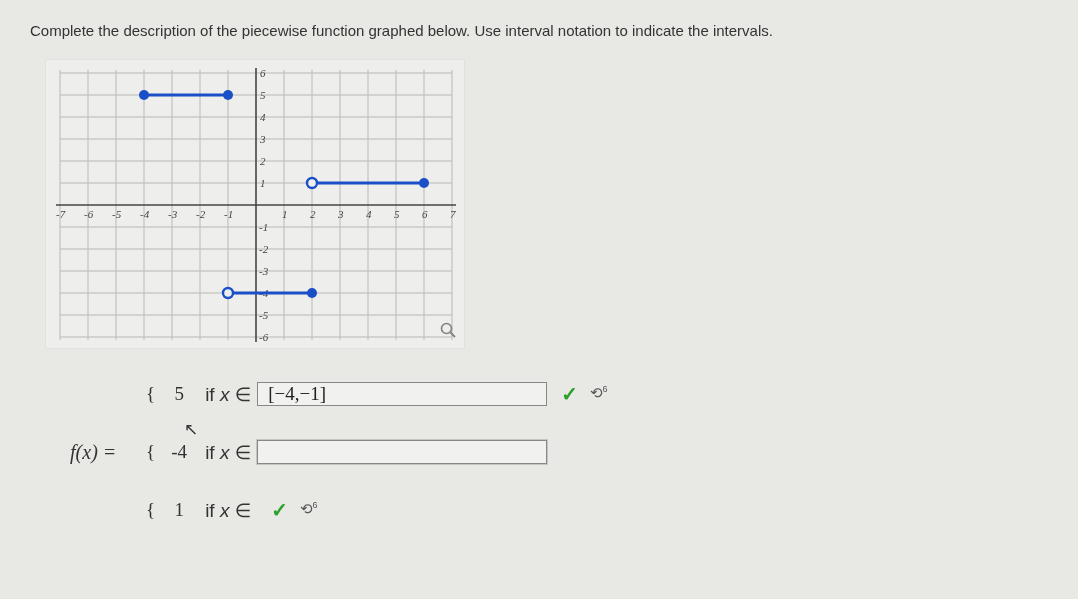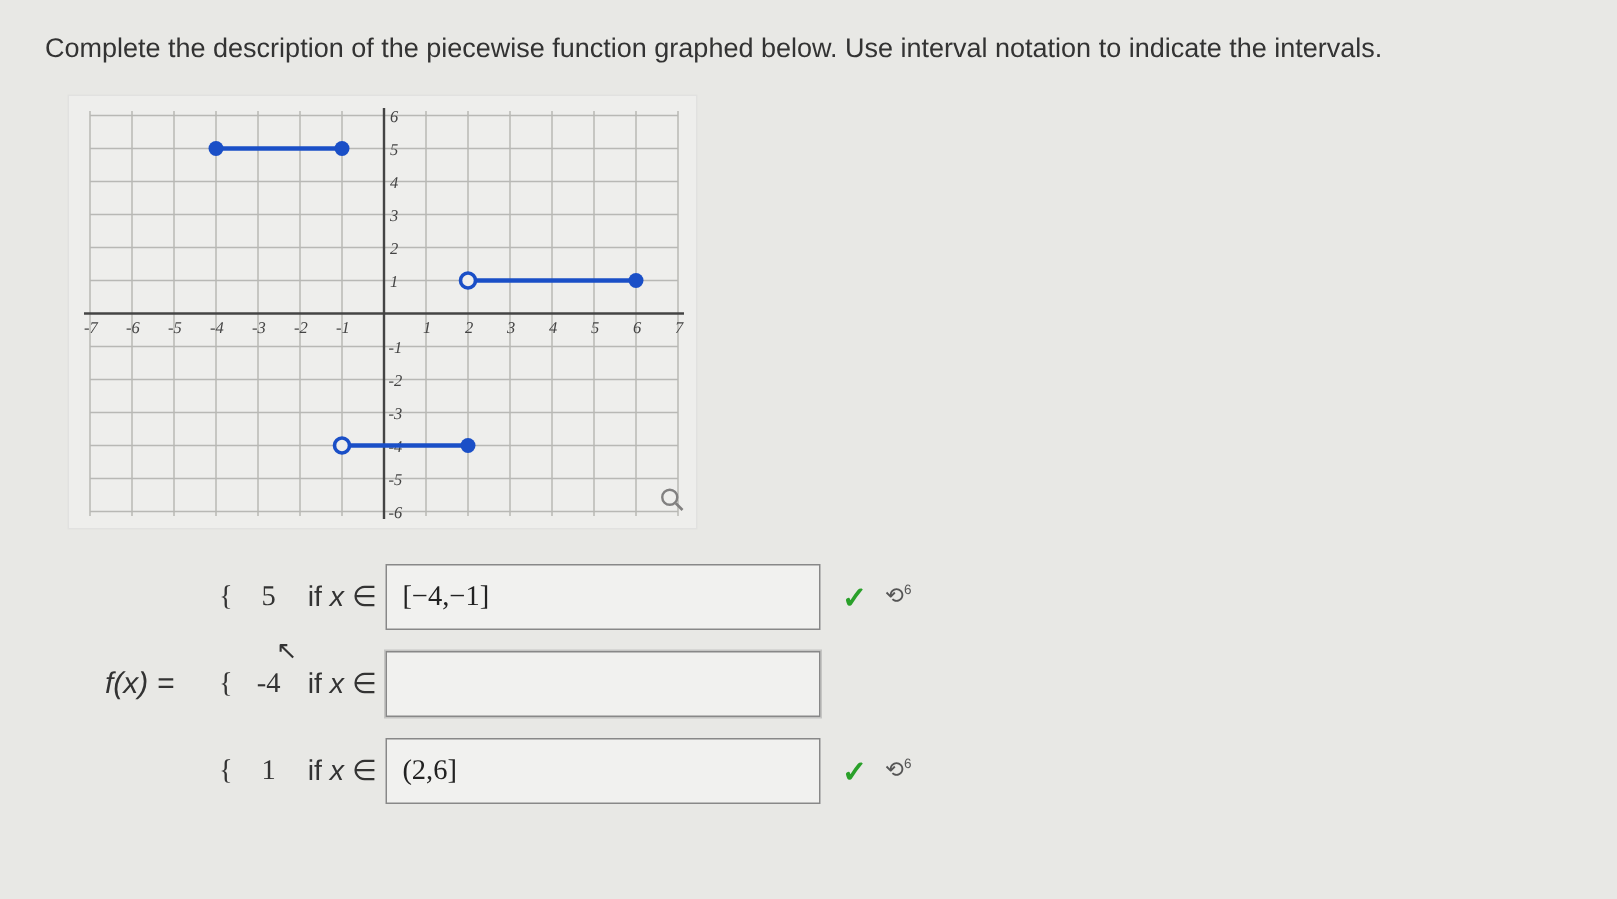--- a/index.html
+++ b/index.html
@@ -5,21 +5,21 @@
     * { box-sizing: border-box; margin: 0; padding: 0; }
     body {
       font-family: 'Segoe UI', Tahoma, sans-serif;
       background: #e8e8e5;
       padding: 20px 30px;
       color: #333;
       width: 1078px;
       height: 599px;
     }
     .question-text {
-      font-size: 18px;
+      font-size: 15px;
       line-height: 1.4;
       margin-bottom: 18px;
       color: #333;
     }
     .graph-container {
       width: 420px;
       height: 290px;
       background: #eeeeec;
       position: relative;
       margin-left: 15px;
@@ -39,21 +39,21 @@
     }
     .answer-row {
       display: flex;
       align-items: center;
       margin-bottom: 20px;
       height: 38px;
     }
     .fx-label {
       width: 76px;
       font-style: italic;
-      font-family: Liberation Sans, sans-serif;
+      font-family: Liberation Serif, serif;
       font-size: 20px;
     }
     .brace {
       font-family: 'Times New Roman', serif;
       font-size: 19px;
       margin-right: 8px;
     }
     .piece-val {
       width: 32px;
       text-align: center;
@@ -61,21 +61,21 @@
       font-size: 19px;
     }
     .if-x {
       font-family: Liberation Sans, sans-serif;
       font-size: 19px;
       margin: 0 6px 0 10px;
     }
     .if-x .x { font-style: italic; }
     .answer-input {
       width: 290px;
-      height: 44px;
+      height: 24px;
       border: 1px solid #888;
       background: #f1f1ef;
       padding: 0 10px;
       font-family: 'Times New Roman', serif;
       font-size: 19px;
       display: flex;
       align-items: center;
       color: #222;
     }
     .answer-input.focused {
@@ -213,18 +213,17 @@
     <span class="piece-val">-4</span>
     <span class="if-x">if <span class="x">x</span> ∈</span>
     <div class="answer-input focused"></div>
   </div>
 
   <div class="answer-row">
     <span class="fx-label"></span>
     <span class="brace">{</span>
     <span class="piece-val">1</span>
     <span class="if-x">if <span class="x">x</span> ∈</span>
-    <div class="answer-input">(2,6]</div>
     <span class="check">✓</span>
     <span class="retry-icon">⟲<sup style="font-size:9px">6</sup></span>
   </div>
 
 </div>
 
 </body></html>

